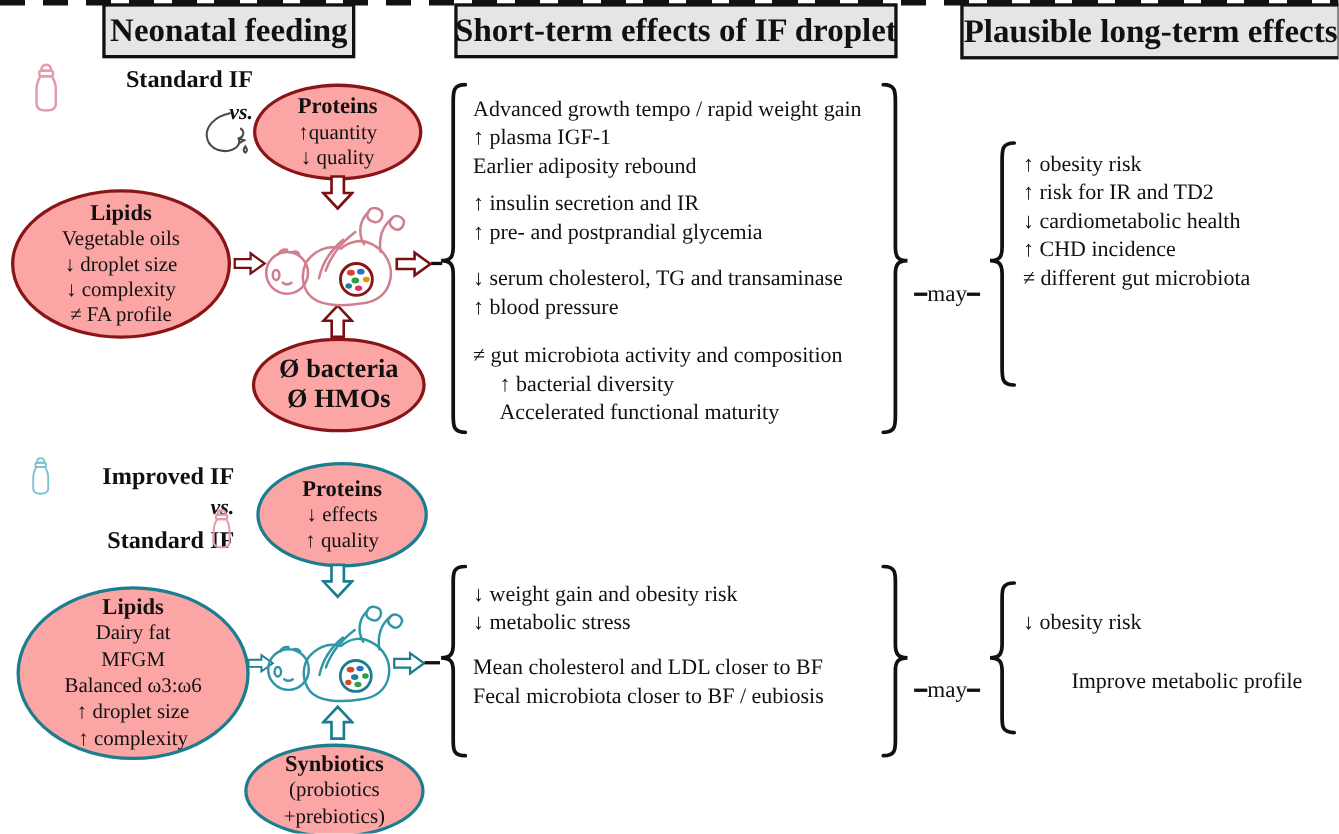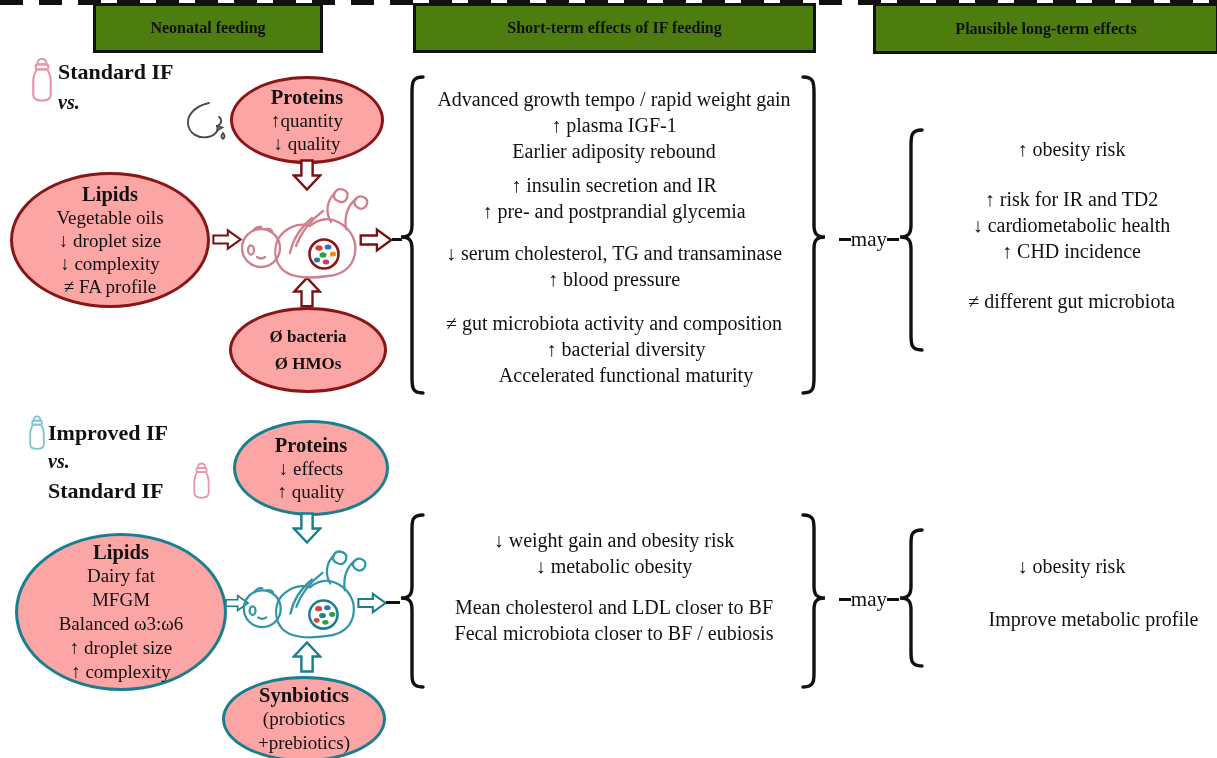--- a/index.html
+++ b/index.html
@@ -1,33 +1,33 @@
 <!DOCTYPE html>
 <html style="--top-accent: #8a1517; --top-arrow: #7b1012; --top-line: #d07f8f; --bottom-accent: #1a7e8f; --bottom-line: #2f96a6; --bottle-pink: #e79aaa; --bottle-teal: #7cc4cf; --breast-gray: #4a4a4a; --text: #111111;"><head>
 <meta charset="utf-8">
 <style>
   html,body{margin:0;padding:0;background:#fff;}
   .stage{position:relative;width:1217px;height:758px;background:#fff;overflow:hidden;
          font-family:"Liberation Serif","DejaVu Serif",serif;color:#111;}
-  .hdr{position:absolute;border:3px solid #111;background:#4d7c0f;display:flex;align-items:center;
-       justify-content:center;font-weight:bold;font-size:16px;white-space:nowrap;}
+  .hdr{position:absolute;border:3px solid #111;background:#e5e5e5;display:flex;align-items:center;
+       justify-content:center;font-weight:bold;font-size:30px;white-space:nowrap;}
   .ellipse{position:absolute;border-radius:50%;background:#fca5a5;display:flex;flex-direction:column;
            align-items:center;justify-content:center;text-align:right;font-size:19px;line-height:23px;}
   .top-e{border:3.5px solid var(--top-accent,#8a1517);}
   .bot-e{border:3.5px solid var(--bottom-accent,#1a7e8f);}
   .e-title{font-weight:bold;font-size:20.5px;}
-  .cmp{position:absolute;text-align:left;font-weight:bold;font-size:22px;line-height:30px;white-space:nowrap;}
+  .cmp{position:absolute;text-align:right;font-weight:bold;font-size:22px;line-height:30px;white-space:nowrap;}
   .cmp .vs{font-style:italic;font-size:20px;}
-  .list{position:absolute;font-size:20px;line-height:26px;white-space:nowrap;text-align:center;}
+  .list{position:absolute;font-size:20px;line-height:26px;white-space:nowrap;}
   .list div{height:26px;}
   .mt8{margin-top:8px;}  .mt15{margin-top:15px;} .mt16{margin-top:16px;}
-  .mt18{margin-top:18px;} .mt24{margin-top:24px;}
+  .mt18{margin-top:18px;} .mt24{}
   .mt27{margin-top:27px;margin-left:44px;} .mt30{}
   .indent{padding-left:24px;}
-  .may{position:absolute;display:flex;align-items:center;justify-content:flex-end;font-size:21px;}
+  .may{position:absolute;display:flex;align-items:center;justify-content:center;font-size:21px;margin-top:28px;}
   .may::before,.may::after{content:"";display:block;width:12px;height:3px;background:#111;}
   .svgabs{position:absolute;display:block;}
   .brace{stroke:#111;stroke-width:3.4;fill:none;stroke-linecap:round;}
   .arr-top{fill:#fff;stroke:var(--top-arrow,#7b1012);stroke-width:2.6;stroke-linejoin:miter;}
   .arr-bot{fill:#fff;stroke:var(--bottom-accent,#1a7e8f);stroke-width:2.6;stroke-linejoin:miter;}
   .art{fill:none;stroke-width:2.3;stroke-linecap:round;stroke-linejoin:round;}
   .top-art{stroke:var(--top-line,#d07f8f);}
   .bot-art{stroke:var(--bottom-line,#2f96a6);}
   .gut{fill:#fff;}
   .gut-top{stroke:var(--top-accent,#8a1517);stroke-width:2.6;}
@@ -38,21 +38,21 @@
   .divider{position:absolute;left:0;top:398;width:1217px;height:5px;
            background:repeating-linear-gradient(90deg,#111 0 23px,transparent 23px 39px);}
   .cline{position:absolute;background:#111;height:3px;}
 </style>
 </head>
 <body>
 
 <div class="stage">
 
   <div class="hdr" style="left:93px;top:3px;width:224px;height:44px;">Neonatal feeding</div>
-  <div class="hdr" style="left:413px;top:3px;width:397px;height:44px;">Short-term effects of IF feeding</div>
+  <div class="hdr" style="left:413px;top:3px;width:397px;height:44px;">Short-term effects of IF droplet</div>
   <div class="hdr" style="left:873px;top:3px;width:340px;height:45px;">Plausible long-term effects</div>
 
   <svg class="svgabs" style="left:28px;top:57px;" width="28" height="45" viewBox="0 0 22 36">
     <g class="art bottle-pink">
       <path d="M11 1.5 C 8.5 1.5 7.5 3.2 7.3 5.8 L 14.7 5.8 C 14.5 3.2 13.5 1.5 11 1.5 Z"></path>
       <rect x="6" y="5.8" width="10" height="4" rx="1.6"></rect>
       <path d="M6.8 9.8 C 5 13 4 15.5 4 19 L 4 30 C 4 33.3 7 34.8 11 34.8 C 15 34.8 18 33.3 18 30 L 18 19 C 18 15.5 17 13 15.2 9.8 Z"></path>
     </g>
   </svg>
 
@@ -74,21 +74,21 @@
   </div>
 
   <div class="ellipse top-e" style="left:10px;top:172px;width:194px;height:130px;">
     <div class="e-title">Lipids</div>
     <div>Vegetable oils</div>
     <div>↓ droplet size</div>
     <div>↓ complexity</div>
     <div>≠ FA profile</div>
   </div>
 
-  <div class="ellipse top-e" style="left:229px;top:307px;width:152px;height:80px;font-weight:bold;font-size:17px;line-height:27px;">
+  <div class="ellipse top-e" style="left:229px;top:307px;width:152px;height:80px;font-weight:bold;font-size:24px;line-height:27px;">
     <div>Ø bacteria</div>
     <div>Ø HMOs</div>
   </div>
 
   <svg class="svgabs" style="left:292px;top:158px;" width="30" height="34" viewBox="0 0 32 35">
     <polygon class="arr-top" points="10,2 22,2 22,18 30,18 16,33 2,18 10,18"></polygon>
   </svg>
   <svg class="svgabs" style="left:292px;top:276px;" width="30" height="32" viewBox="0 0 32 35">
     <polygon class="arr-top" points="10,33 22,33 22,17 30,17 16,2 2,17 10,17"></polygon>
   </svg>
@@ -248,21 +248,21 @@
 
   <svg class="svgabs" style="left:398px;top:513px;" width="28" height="176" viewBox="0 0 28 176">
     <path class="brace" d="M 25 2 C 14 2 14 8 14 16 L 14 73 C 14 81 12 85 3 85 C 12 85 14 89 14 97 L 14 160 C 14 168 14 174 25 174"></path>
   </svg>
   <svg class="svgabs" style="left:800px;top:513px;" width="28" height="176" viewBox="0 0 28 176">
     <path class="brace" d="M 3 2 C 14 2 14 8 14 16 L 14 73 C 14 81 16 85 25 85 C 16 85 14 89 14 97 L 14 160 C 14 168 14 174 3 174"></path>
   </svg>
 
   <div class="list" style="left:430px;top:527px;width:368px;">
     <div>↓ weight gain and obesity risk</div>
-    <div>↓ metabolic obesity</div>
+    <div>↓ metabolic stress</div>
     <div class="mt15">Mean cholesterol and LDL closer to BF</div>
     <div class="mt30">Fecal microbiota closer to BF / eubiosis</div>
   </div>
 
   <div class="may" style="left:823px;top:584px;width:76px;height:30px;">
     <span>may</span>
   </div>
 
   <svg class="svgabs" style="left:897px;top:528px;" width="28" height="142" viewBox="0 0 28 142">
     <path class="brace" d="M 25 2 C 14 2 14 8 14 16 L 14 58 C 14 66 12 70 3 70 C 12 70 14 74 14 82 L 14 124 C 14 132 14 138 25 138"></path>

